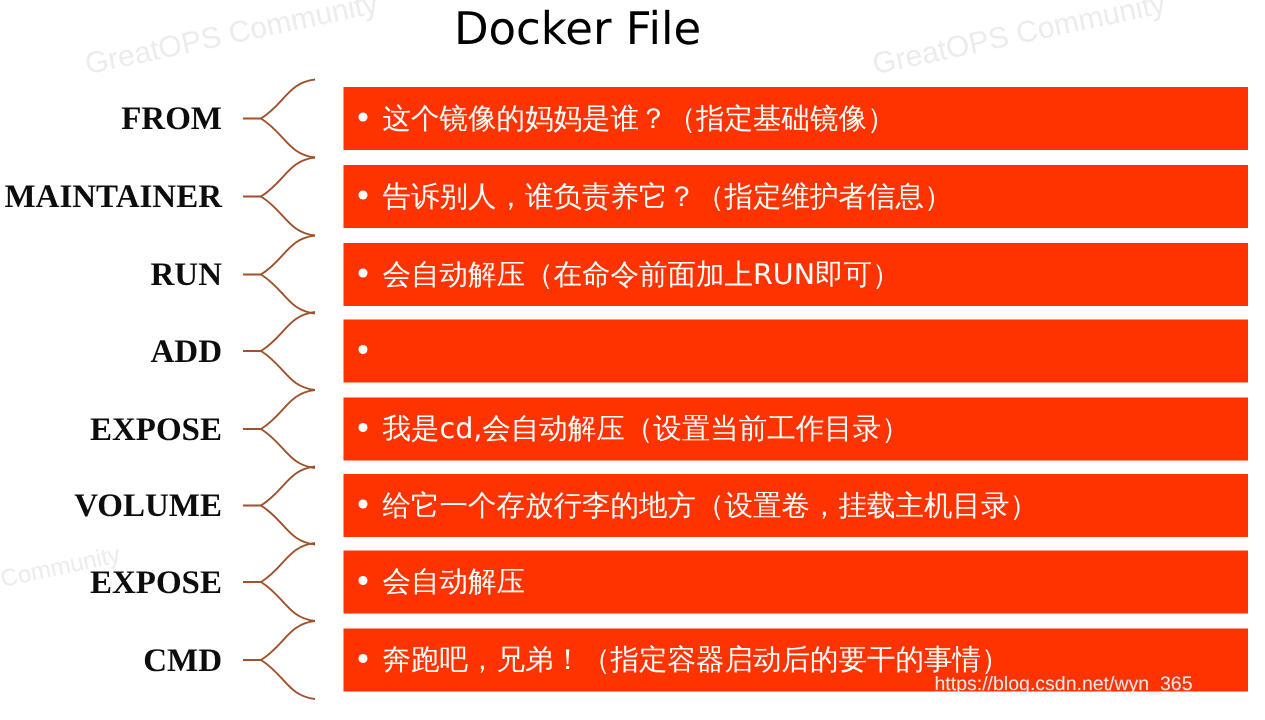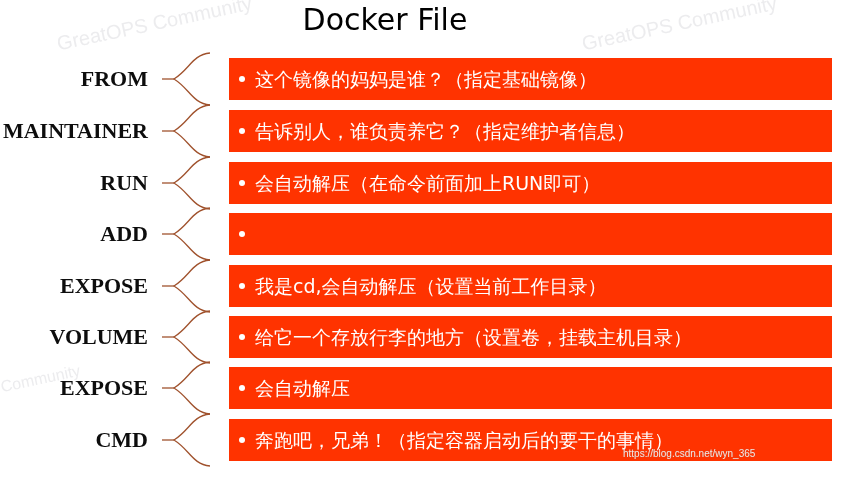--- a/index.html
+++ b/index.html
@@ -31,21 +31,21 @@
       font-family: "DejaVu Sans", sans-serif; font-size: 19px;
       line-height: 42px; white-space: nowrap; overflow: hidden;
     }
     .bullet {
       display: inline-block; width: 6px; height: 6px; border-radius: 50%;
       background: #ffffff; margin-left: 10px; margin-right: 10px; vertical-align: middle;
       position: relative; top: -2px;
     }
     .footer-url {
       position: absolute; left: 623px; top: 448px;
-      font-family: "Liberation Sans", sans-serif; font-size: 10px;
+      font-family: "Liberation Sans", sans-serif; font-size: 13px;
       color: rgba(255,255,255,0.85); white-space: nowrap;
       text-shadow: 0 0 1px rgba(120,120,120,0.6);
       text-align: center;
     }
   </style>
 </head>
 <body>
 
 <div class="watermark" style="left:55px; top:12px;">GreatOPS Community</div>
 <div class="watermark" style="left:580px; top:12px;">GreatOPS Community</div>

